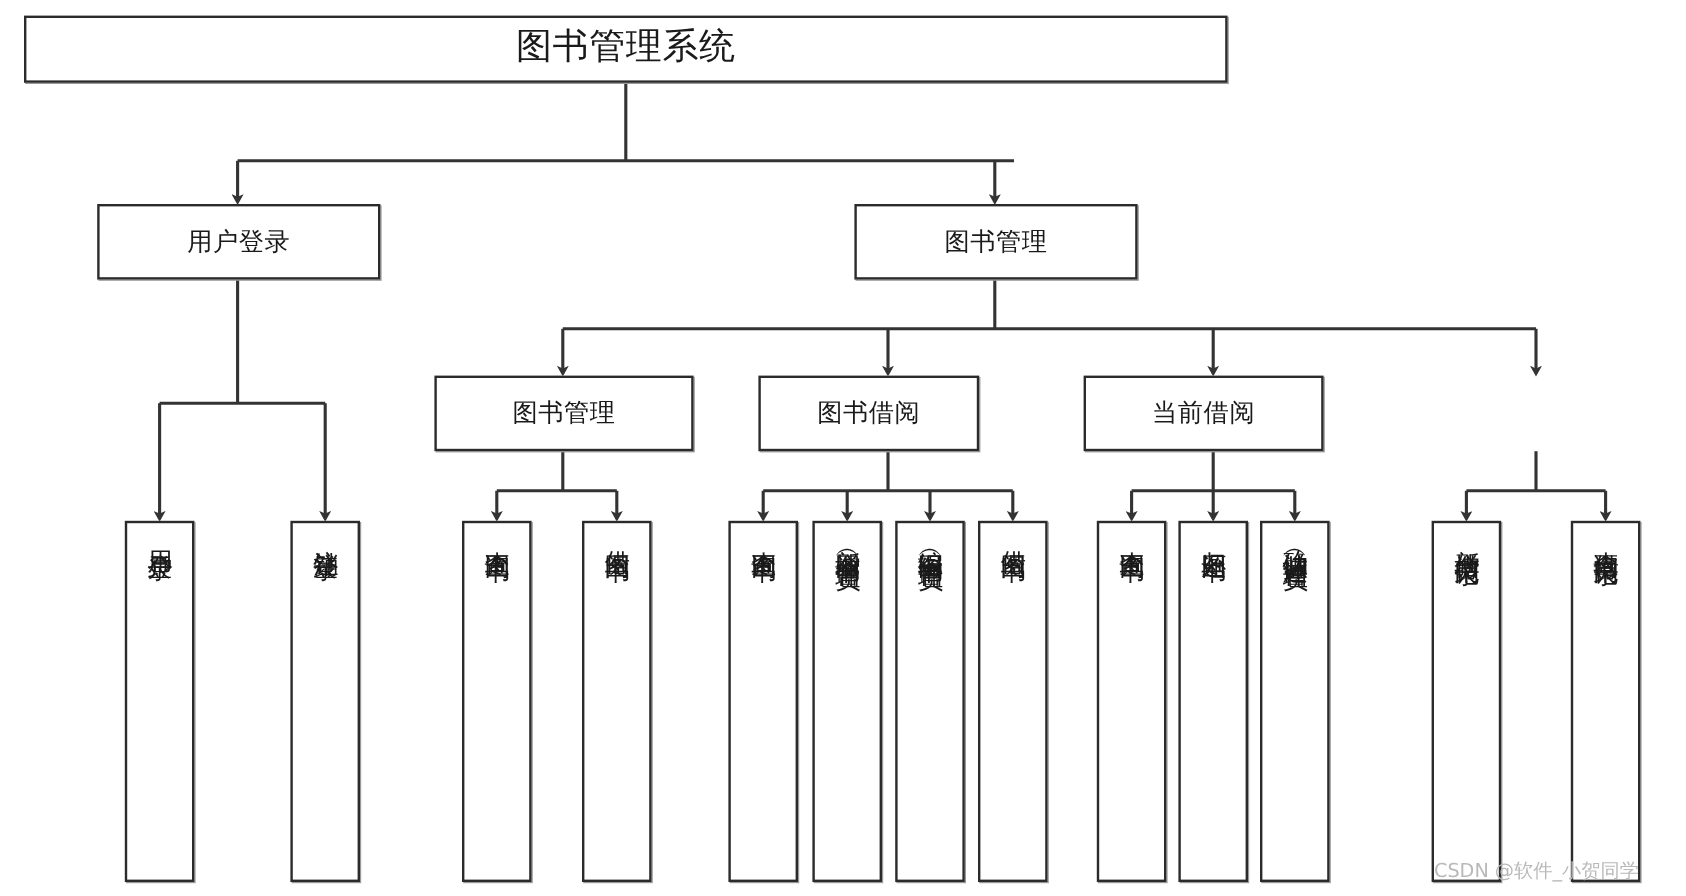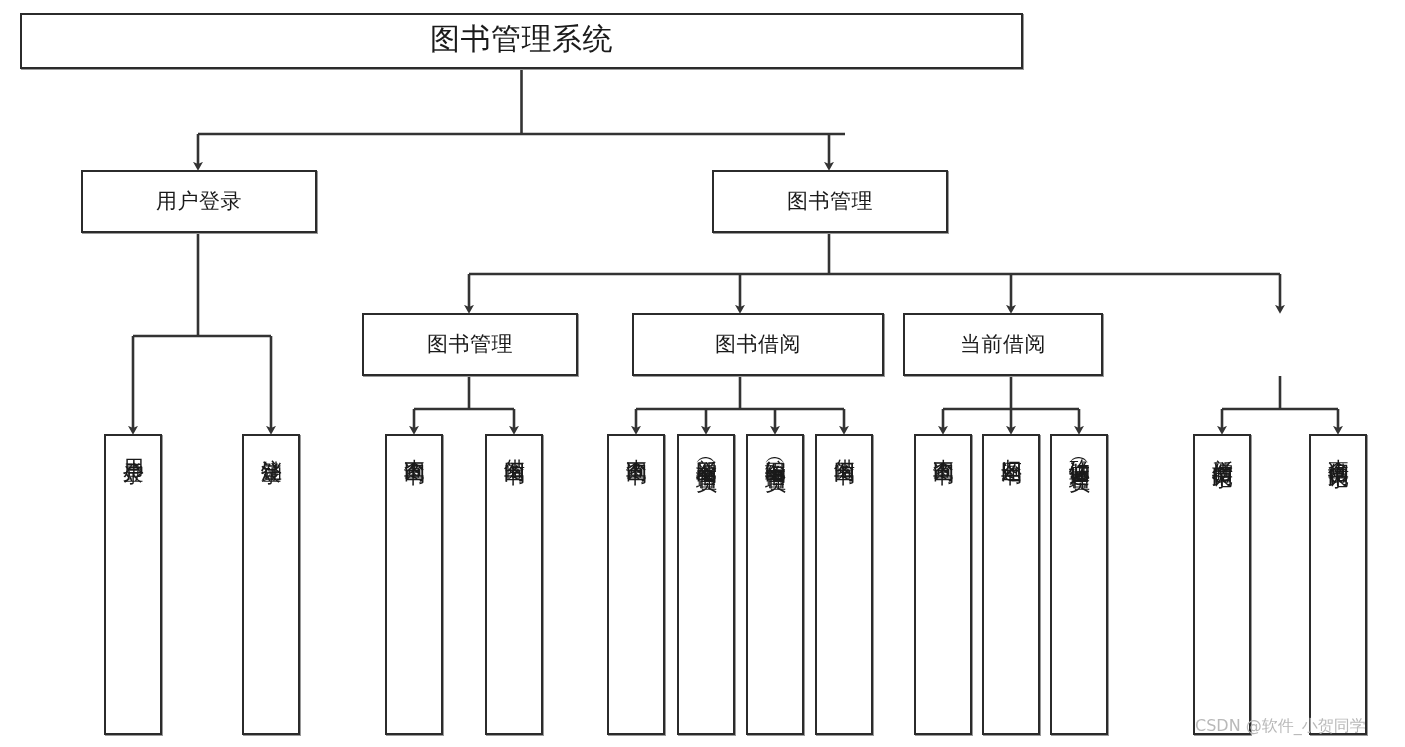--- a/index.html
+++ b/index.html
@@ -138,21 +138,21 @@
   <div class="node h" style="left:81px; top:170px; width:236px; height:63px;">
     <span class="label">用户登录</span>
   </div>
   <div class="node h" style="left:712px; top:170px; width:236px; height:63px;">
     <span class="label">图书管理</span>
   </div>
 
   <div class="node h" style="left:362px; top:313px; width:216px; height:63px;">
     <span class="label">图书管理</span>
   </div>
-  <div class="node h" style="left:632px; top:313px; width:252px; height:63px;">
+  <div class="node h" style="left:632px; top:313px; width:184px; height:63px;">
     <span class="label">图书借阅</span>
   </div>
   <div class="node h" style="left:903px; top:313px; width:200px; height:63px;">
     <span class="label">当前借阅</span>
   </div>
 
   <div class="node v" style="left:104px; top:434px; width:58px; height:301px;">
     <span class="label">用户登录</span>
   </div>
   <div class="node v" style="left:242px; top:434px; width:58px; height:301px;">

